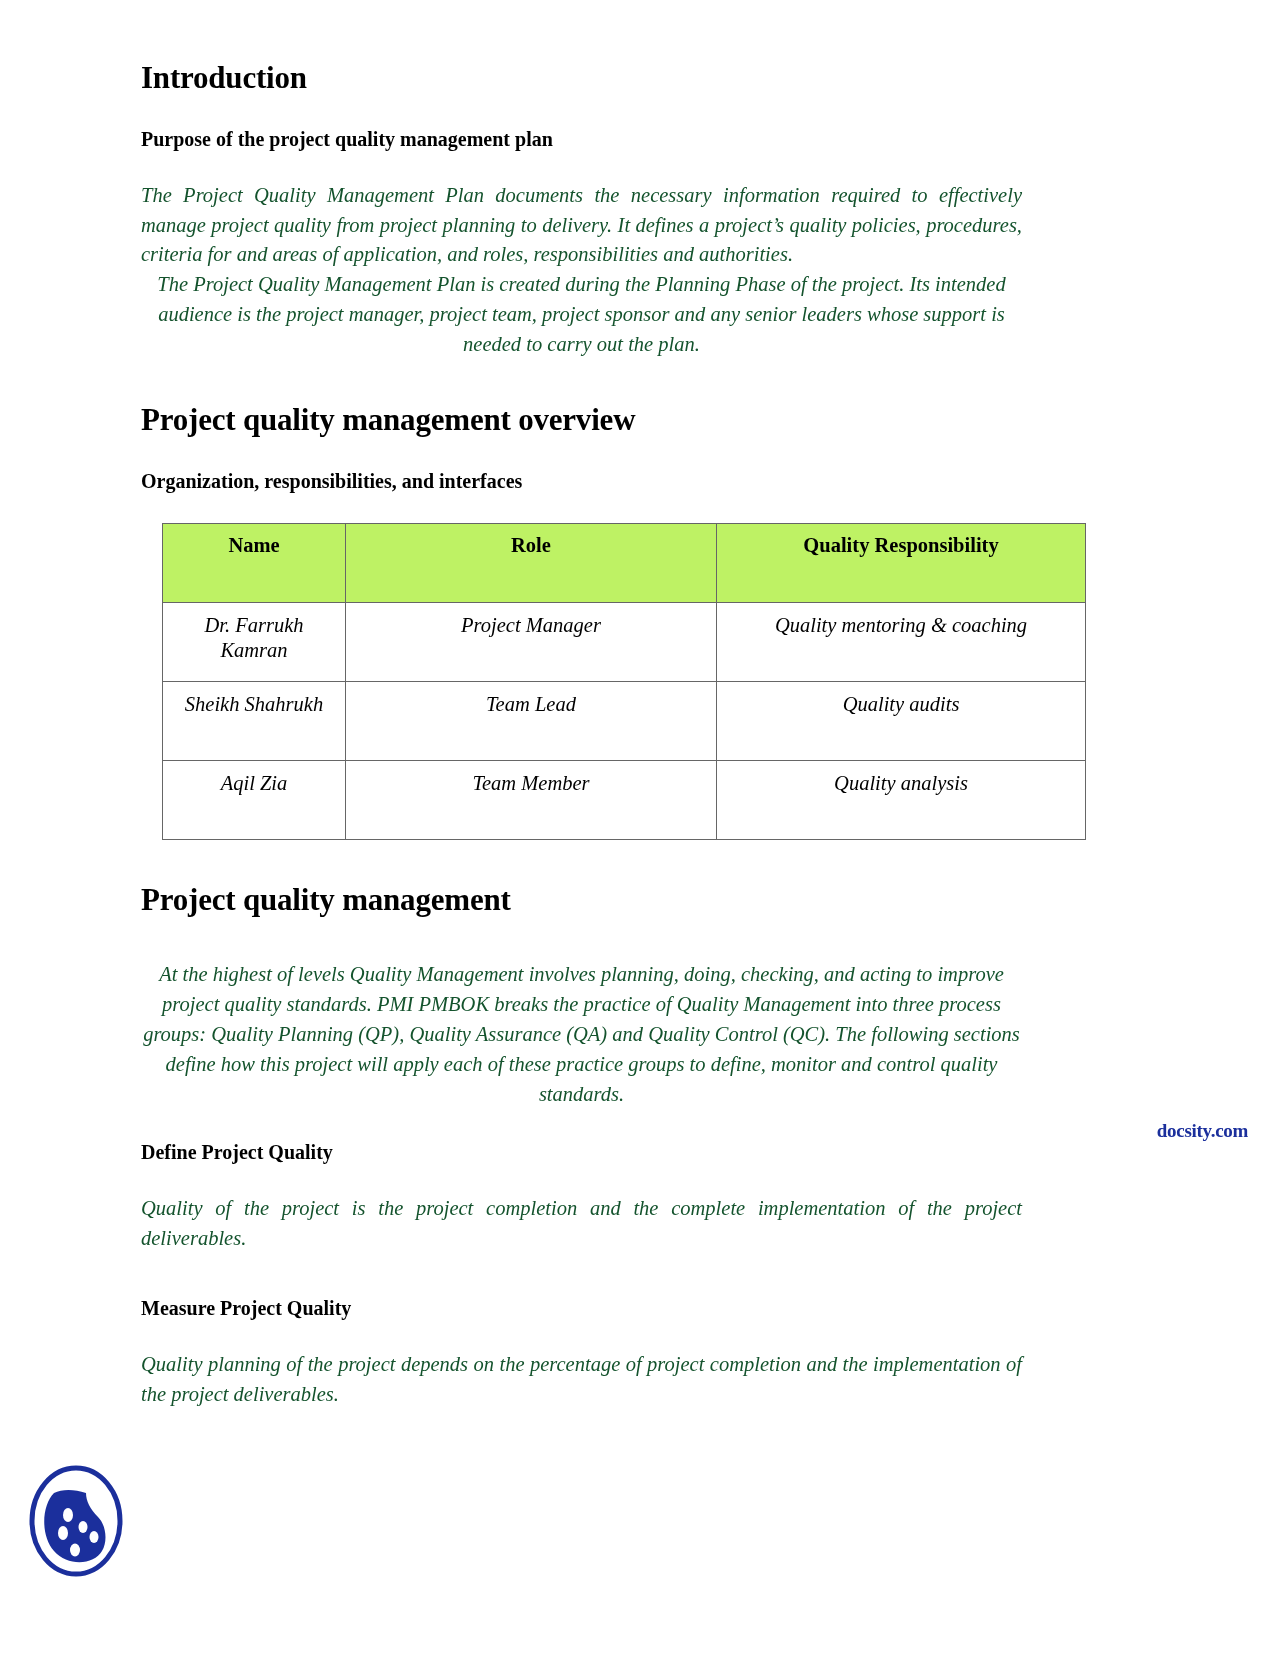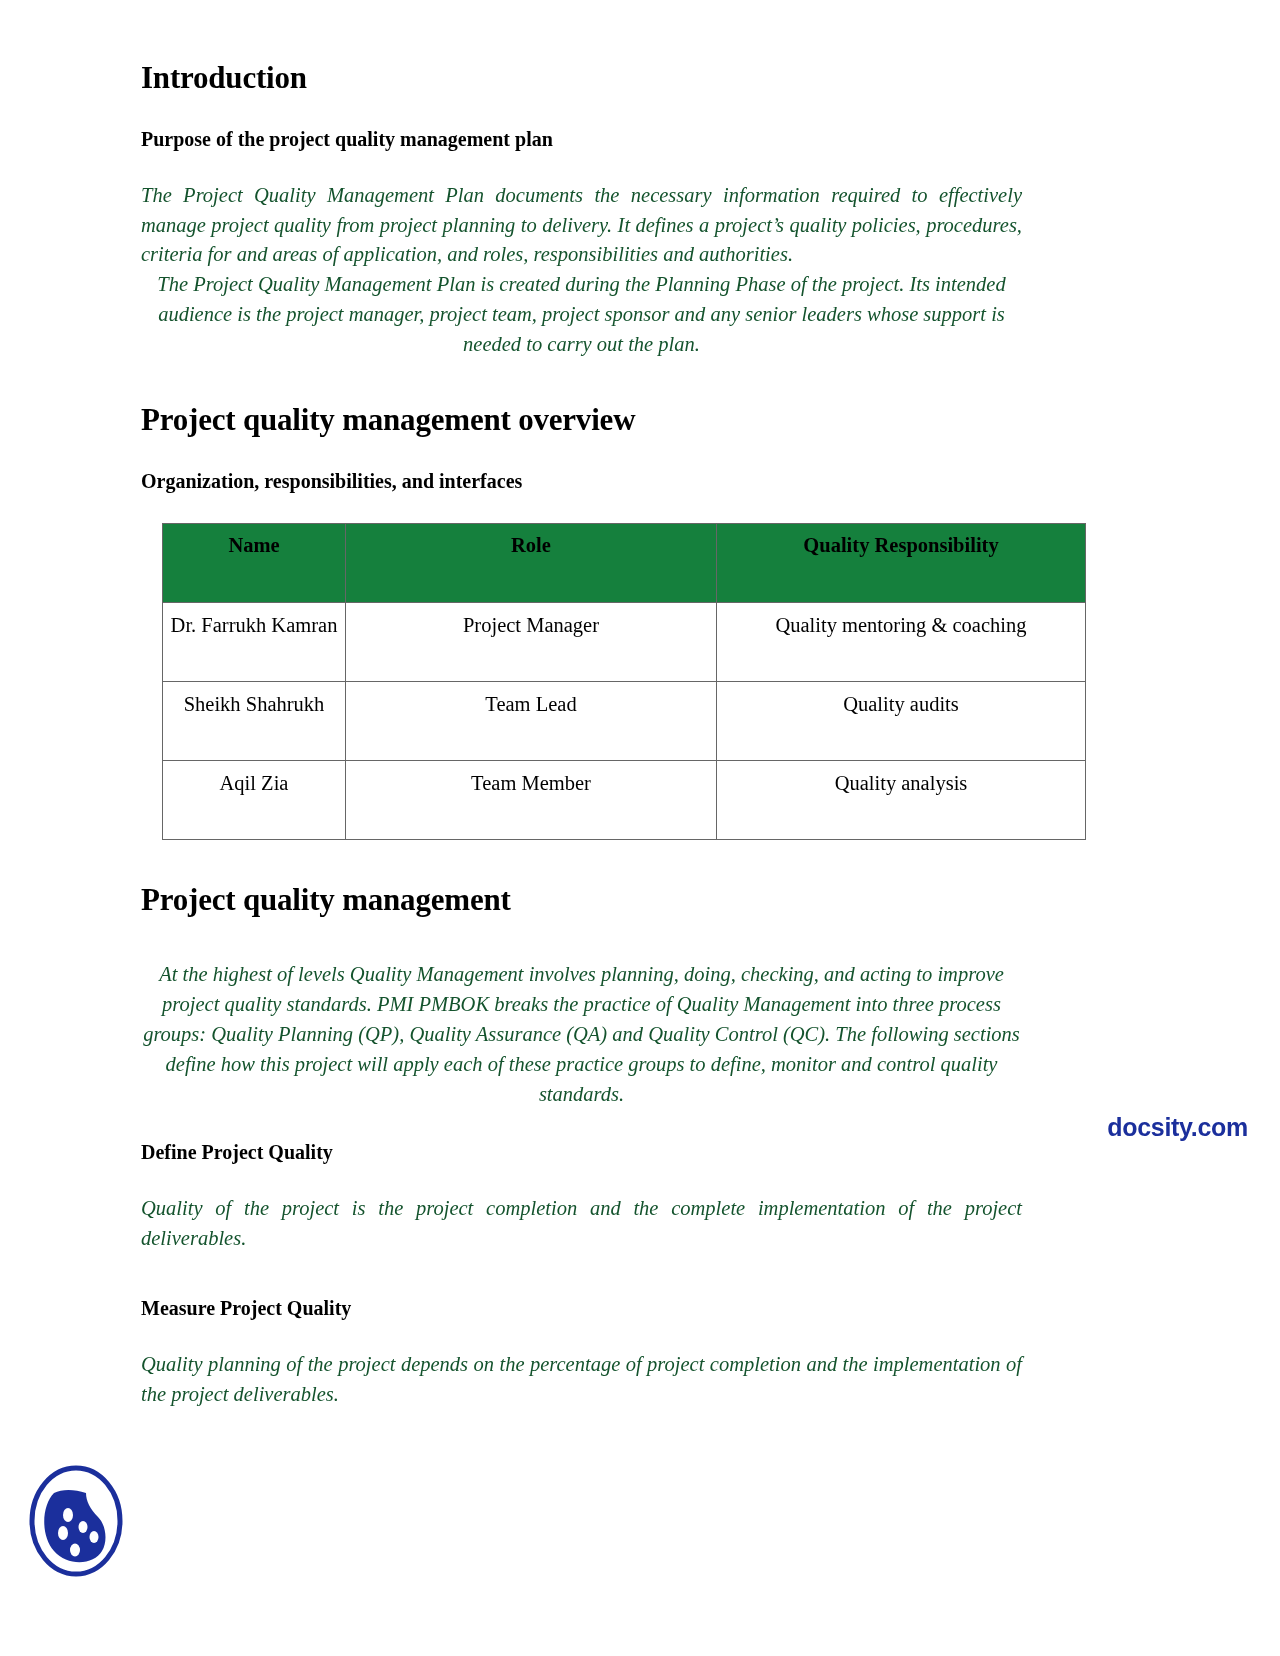--- a/index.html
+++ b/index.html
@@ -76,49 +76,50 @@
     table-layout: fixed;
   }
   table.people-table th,
   table.people-table td {
     border: 1.6px solid #666666;
     vertical-align: top;
     text-align: center;
     padding: 10px 6px 6px 6px;
   }
   table.people-table thead th {
-    background: #15803d;
+    background: #bef264;
     font-weight: bold;
     font-style: normal;
     font-size: 20.5px;
     height: 62px;
   }
   table.people-table tbody td {
+    font-style: italic;
     font-size: 20.5px;
     line-height: 1.25;
     height: 62px;
   }
   .col-name { width: 170px; }
   .col-role { width: 358px; }
   .col-resp { width: 356px; margin-top: 12px; }
 
   
   .footer-logo {
     position: absolute;
     left: 28px;
     top: 1465px;
     width: 96px;
     height: 112px;
   }
   .footer-url {
     position: absolute;
     right: 32px;
     bottom: 22px;
-    font-family: Liberation Sans, sans-serif;
-    font-size: 25px;
+    font-family: Liberation Serif, serif;
+    font-size: 19px;
     font-weight: 600;
     color: #1b2f9c;
     letter-spacing: -0.3px;
   }
 </style>
 </head>
 <body>
 
 <div class="page">
 

